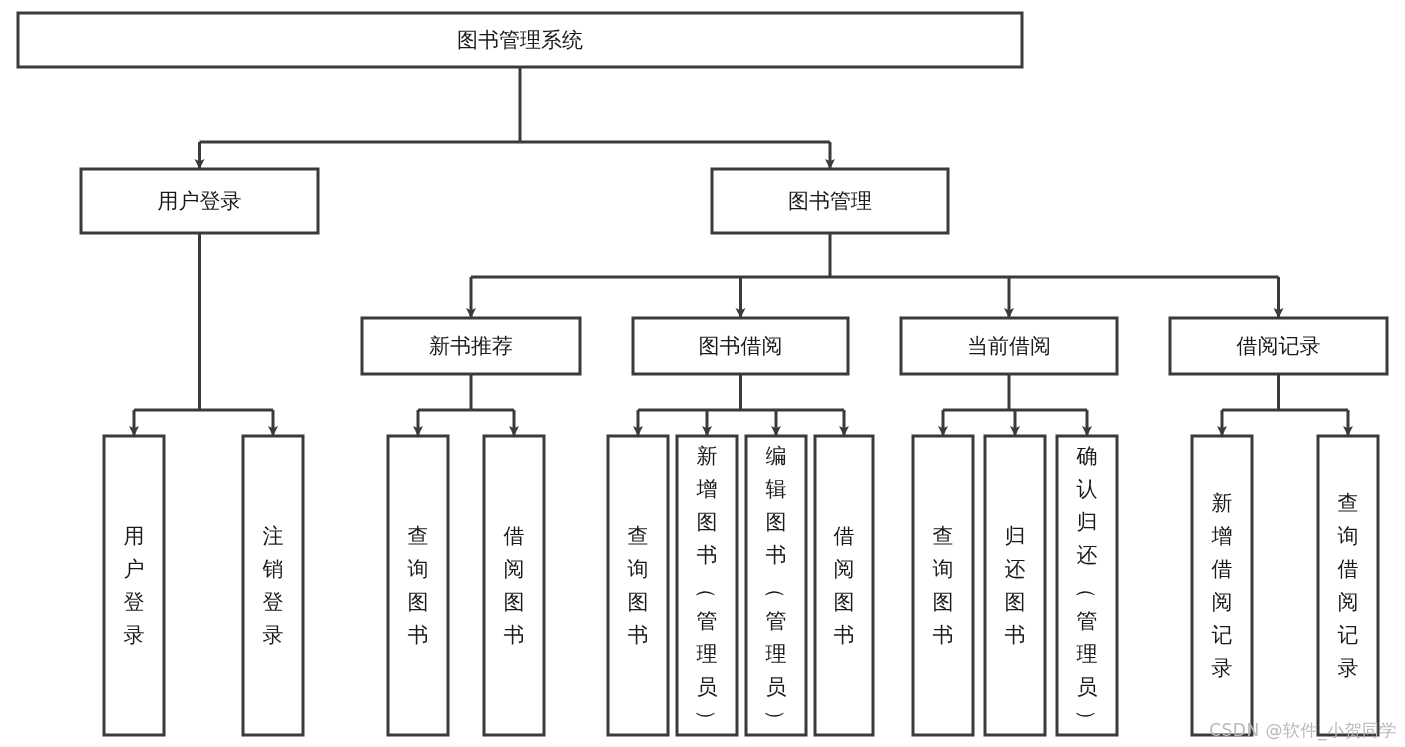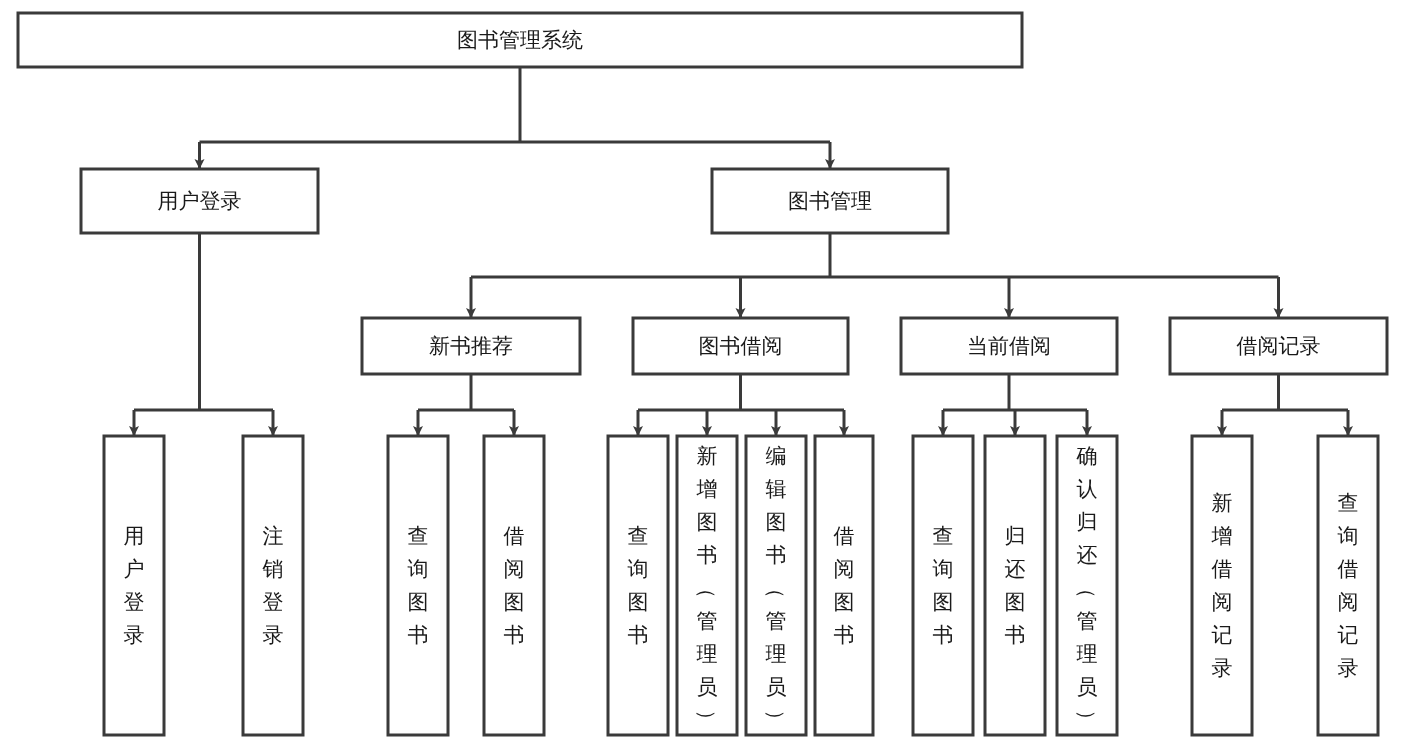--- a/index.html
+++ b/index.html
@@ -192,13 +192,14 @@
           <rect x="1318" y="436" width="60" height="299" class="node-box"></rect>
           <text x="1348" y="503" class="leaf-label" text-anchor="middle" dominant-baseline="central">查</text>
           <text x="1348" y="536" class="leaf-label" text-anchor="middle" dominant-baseline="central">询</text>
           <text x="1348" y="569" class="leaf-label" text-anchor="middle" dominant-baseline="central">借</text>
           <text x="1348" y="602" class="leaf-label" text-anchor="middle" dominant-baseline="central">阅</text>
           <text x="1348" y="635" class="leaf-label" text-anchor="middle" dominant-baseline="central">记</text>
           <text x="1348" y="668" class="leaf-label" text-anchor="middle" dominant-baseline="central">录</text>
         </g>
       </g>
   </svg>
+  <div class="watermark">CSDN @软件_小贺同学</div>
 </div>
 
 </body></html>

